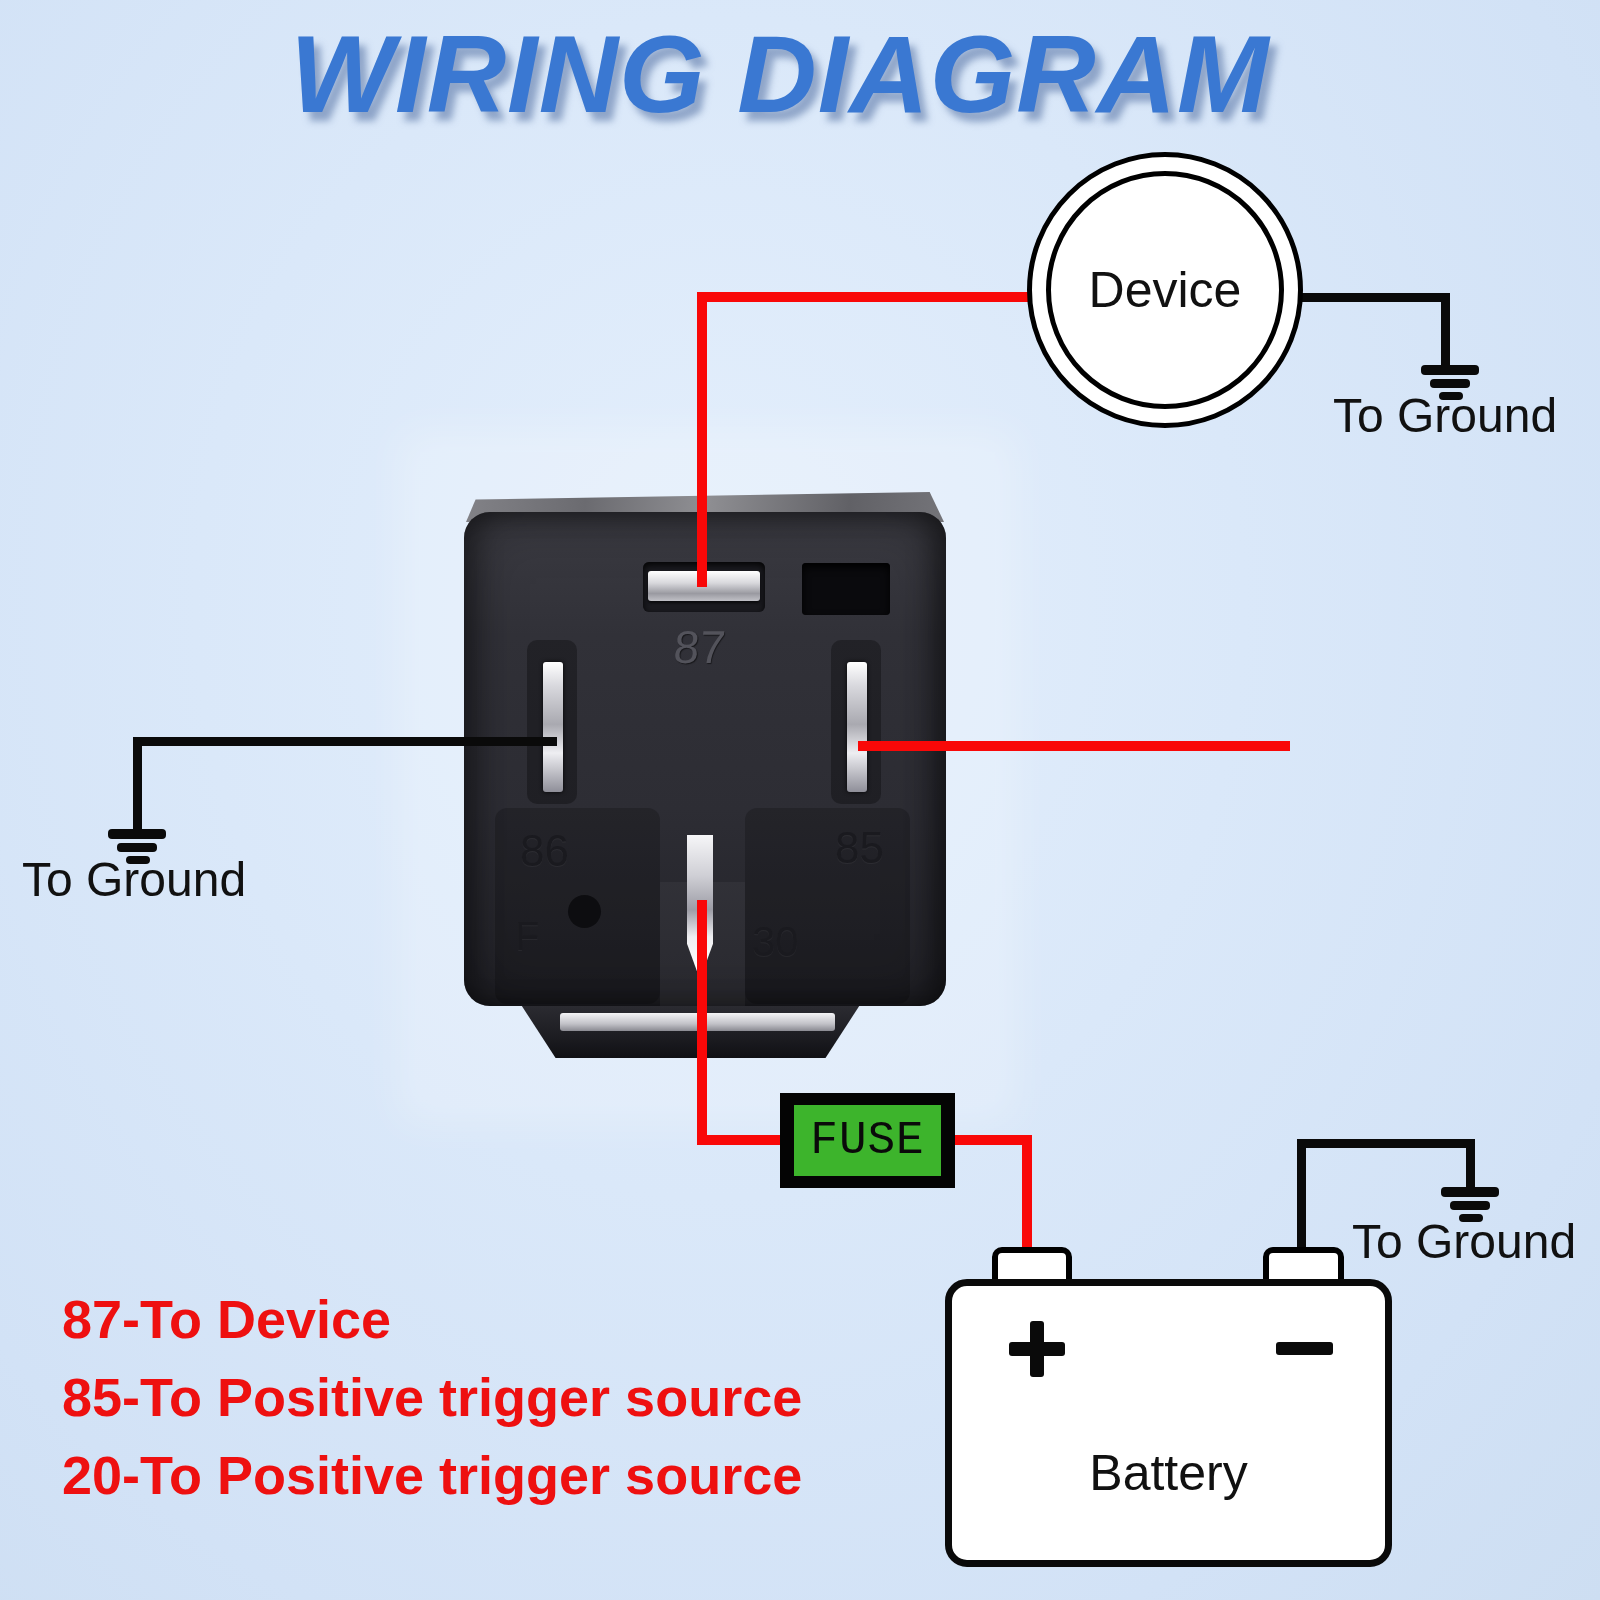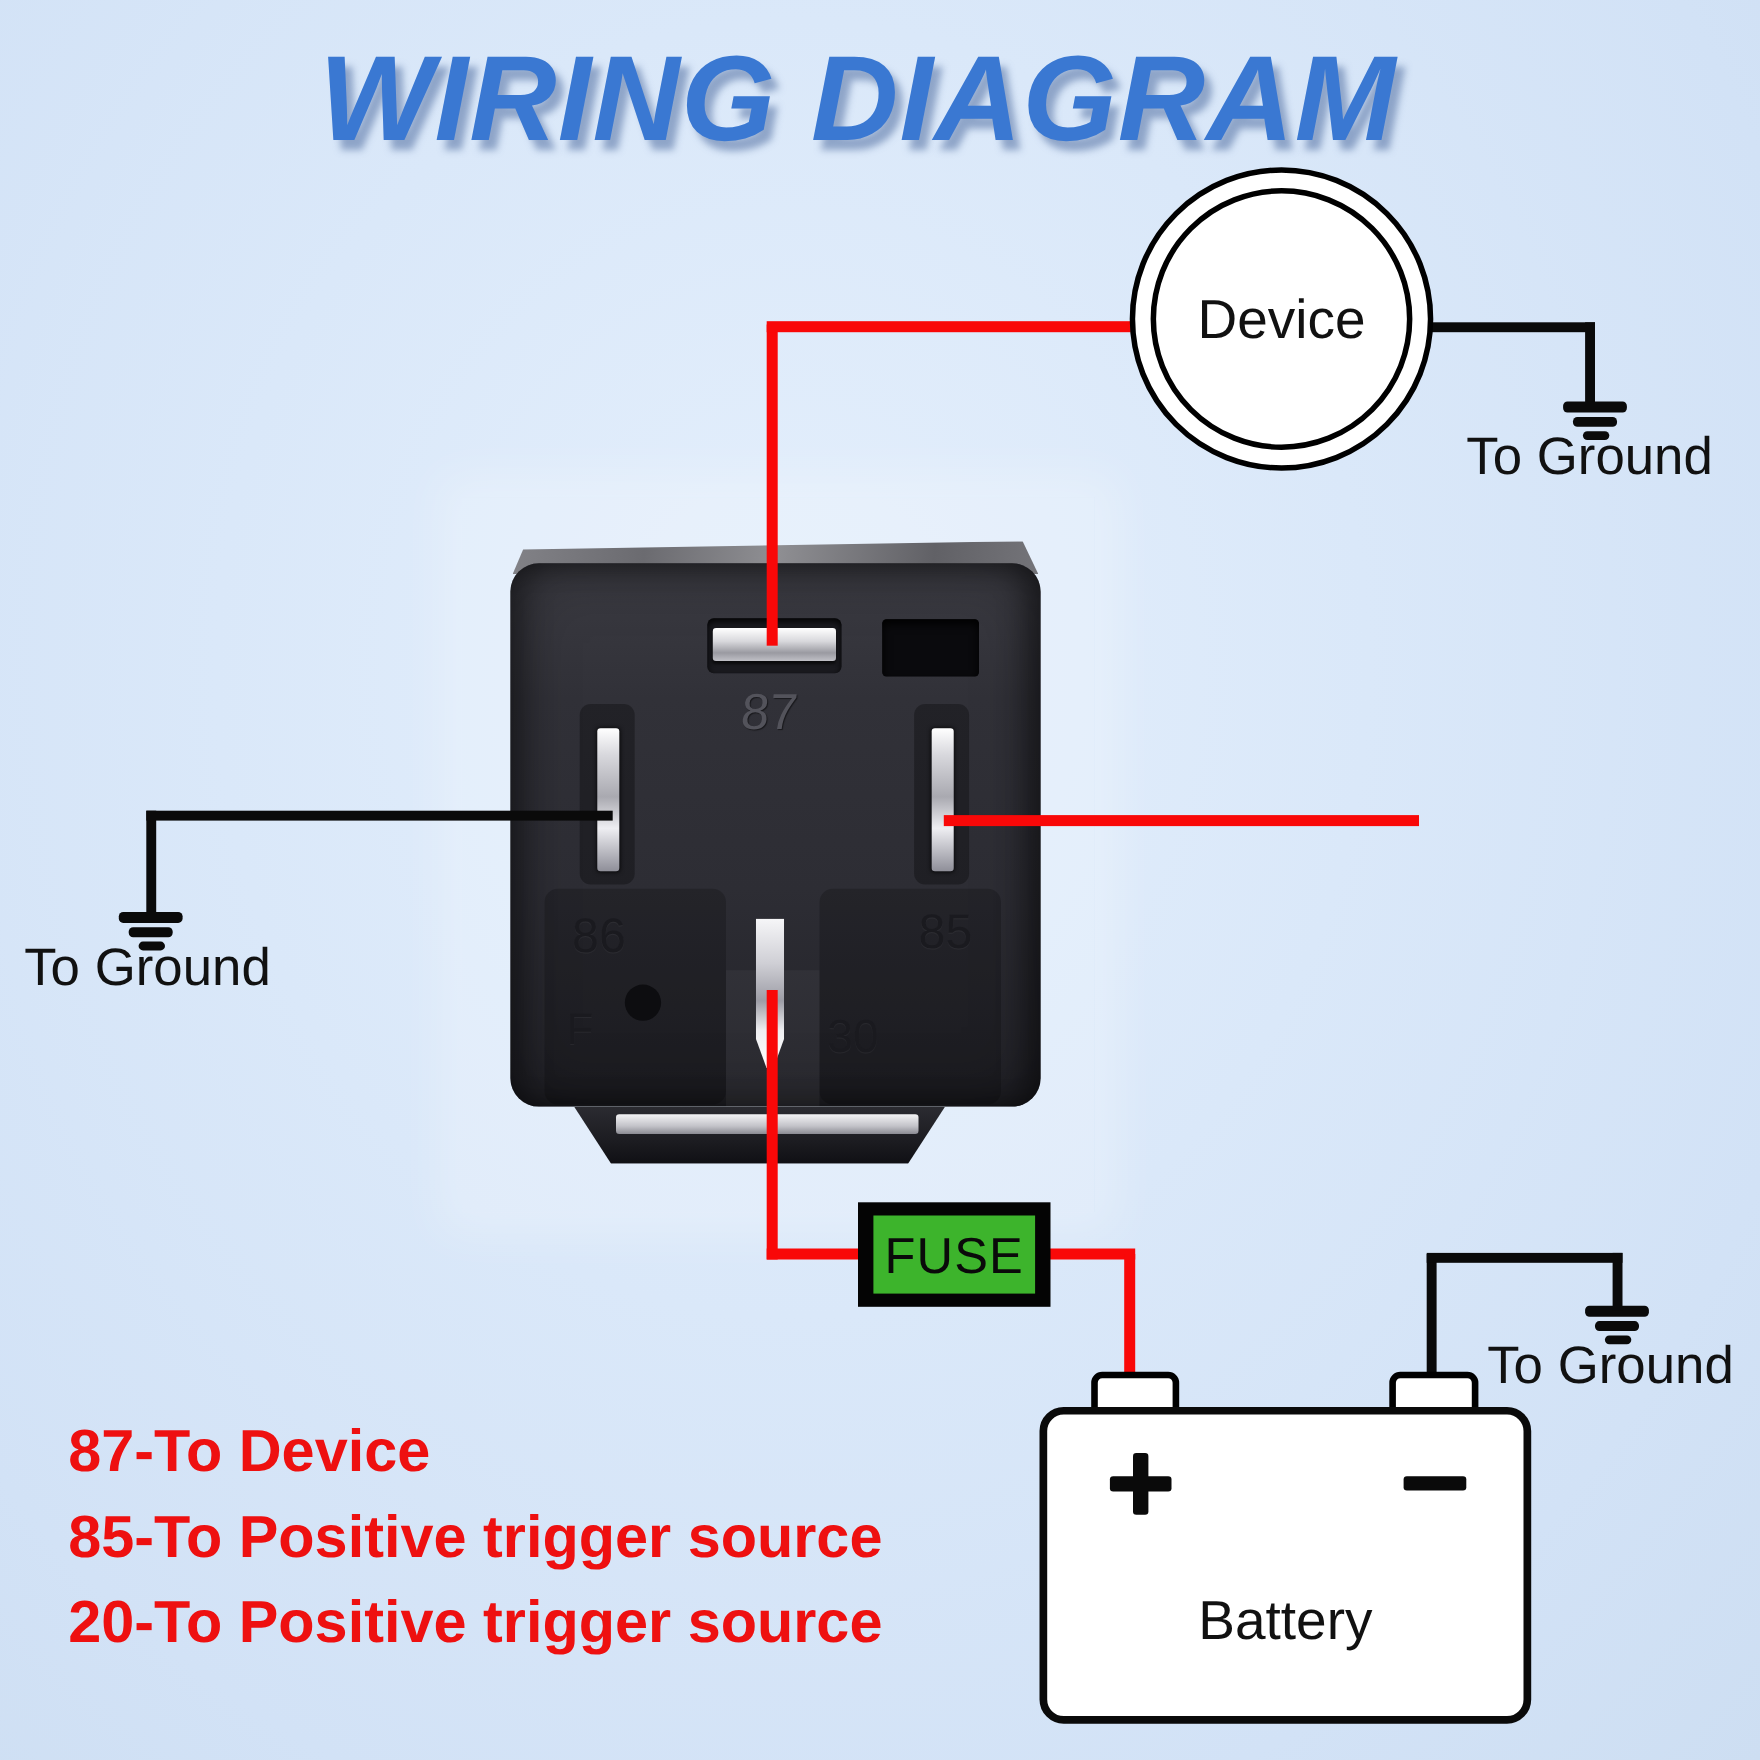--- a/index.html
+++ b/index.html
@@ -8,21 +8,20 @@
     background:radial-gradient(ellipse at 45% 38%, #e4effc 0%, #dae8f9 42%, #d2e2f6 78%, #cddef2 100%);
     font-family:"Liberation Sans", sans-serif;
   }
   .abs{position:absolute;}
   
   #title{
     left:0;right:40px;top:10px;text-align:center;
     font-size:110px;font-weight:bold;font-style:italic;letter-spacing:1px;
     color:#3a78d2;text-shadow:7px 9px 7px rgba(80,110,160,0.55);
     white-space:nowrap;
-    margin-top:16px;
   }
   
   .wire-red{background:#f90808;z-index:5;}
   .wire-black{background:#0a0a0a;z-index:5;}
   
   .gbar{background:#0a0a0a;border-radius:4px;z-index:4;}
   .glabel{color:#111;font-size:48px;white-space:nowrap;z-index:4;}
   
   #device-outer{
     left:1027px;top:152px;width:266px;height:266px;border:5px solid #000;border-radius:50%;
@@ -69,21 +68,21 @@
     clip-path:polygon(12% 0,82% 0,75% 100%,19% 100%);}
   #relay .tabbar{left:96px;top:521px;width:275px;height:18px;border-radius:3px;
     background:linear-gradient(180deg,#f4f4f6,#c2c2c8 60%,#8a8a92);}
   .relay-lbl{position:absolute;color:#1a1a1f;font-size:44px;text-shadow:0 1px 1px rgba(255,255,255,.06);}
   
   #trigger-label{left:983px;top:762px;font-size:48px;color:#111;white-space:nowrap;z-index:4;}
   
   #fuse{left:780px;top:1093px;width:175px;height:95px;background:#040404;z-index:6;}
   #fuse-inner{position:absolute;left:14px;top:12px;right:14px;bottom:12px;background:#3db42c;
     display:flex;align-items:center;justify-content:center;}
-  #fuse-label{font-size:46px;color:#0a0a0a;letter-spacing:1px;}
+  #fuse-label{font-size:46px;color:#0a0a0a;letter-spacing:1px;font-family:Liberation Mono, monospace;}
   
   .terminal{width:68px;height:38px;background:#fff;border:6px solid #000;border-radius:10px 10px 4px 4px;z-index:6;}
   #battery-body{left:945px;top:1279px;width:433px;height:274px;background:#fff;border:7px solid #0a0a0a;
     border-radius:22px;z-index:6;}
   .sym{position:absolute;background:#0a0a0a;border-radius:3px;}
   #battery-label{position:absolute;left:0;right:0;top:158px;text-align:center;font-size:50px;color:#111;}
   
   #legend{left:62px;top:1280px;z-index:4;color:#ee1010;font-size:54px;}
   #legend .line{height:78px;line-height:78px;white-space:nowrap;font-weight:bold;}
 </style>

